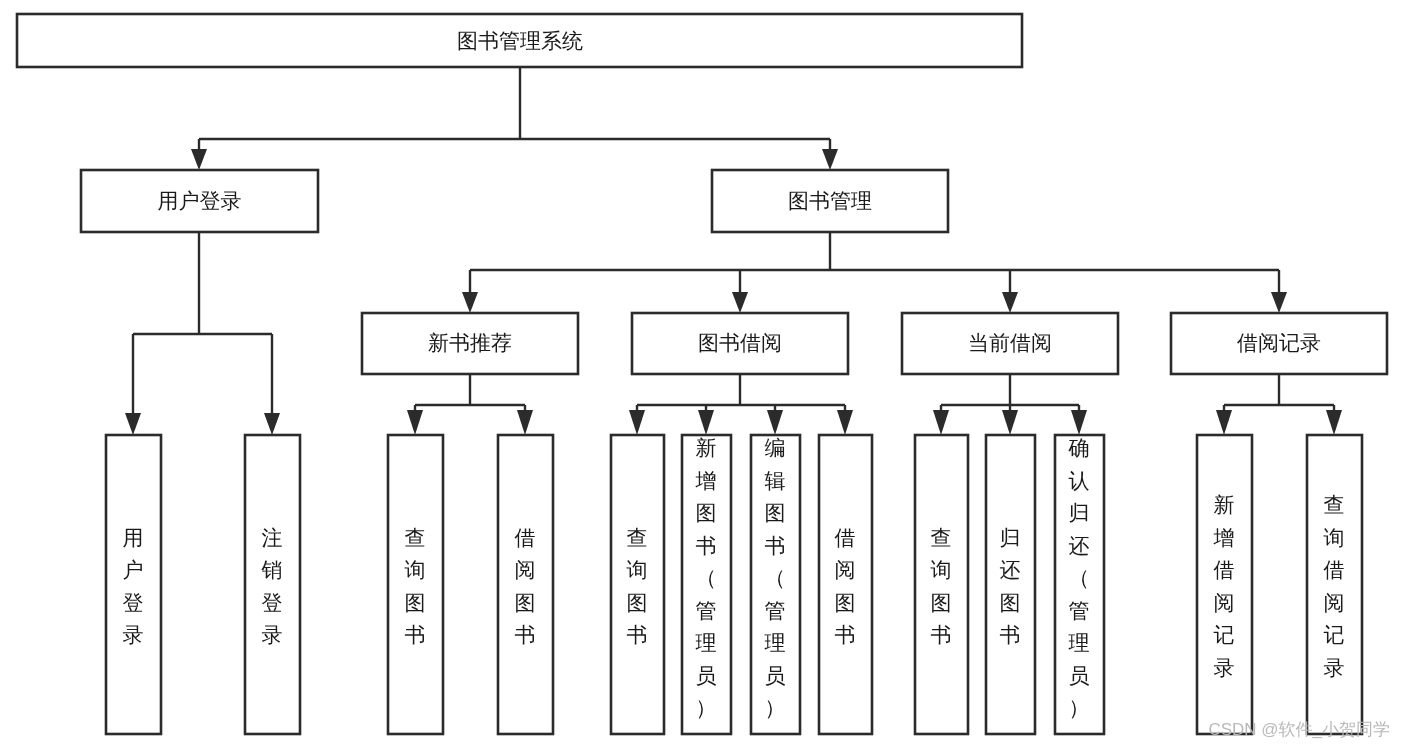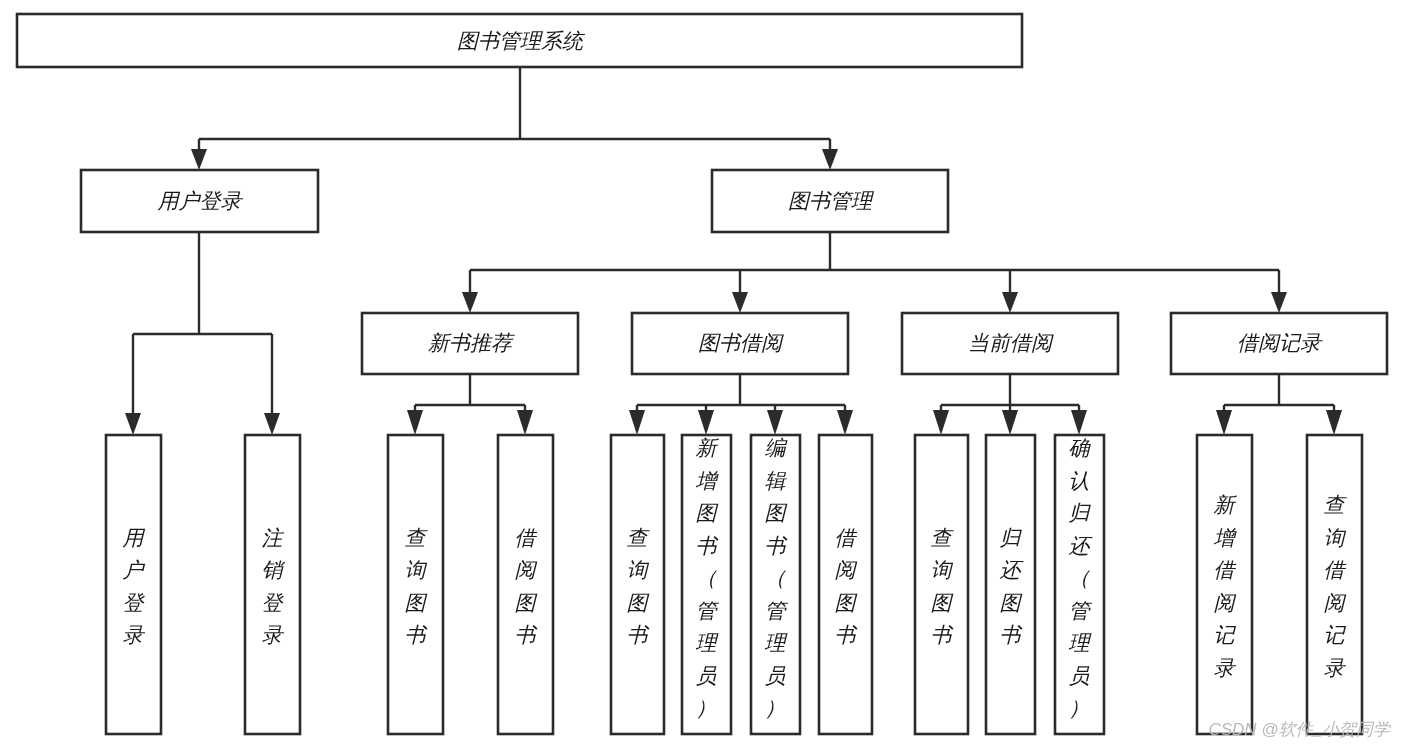--- a/index.html
+++ b/index.html
@@ -13,21 +13,20 @@
     font-family: "Liberation Sans", "DejaVu Sans", sans-serif;
     overflow: hidden;
     position: relative;
   }
   #diagram-root {
     position: absolute;
     left: 0;
     top: 0;
     width: 1405px;
     height: 660px;
-    font-style: italic;
   }
   svg#flowchart {
     display: block;
     width: 1405px;
     height: 747px;
   }
   .node-box {
     fill: #ffffff;
     stroke: #2b2b2b;
     stroke-width: 2.6;

